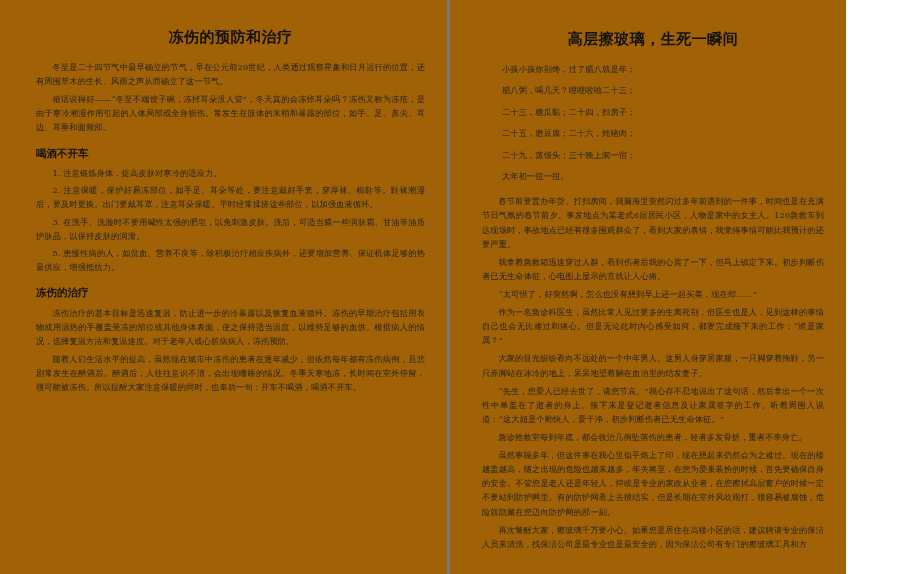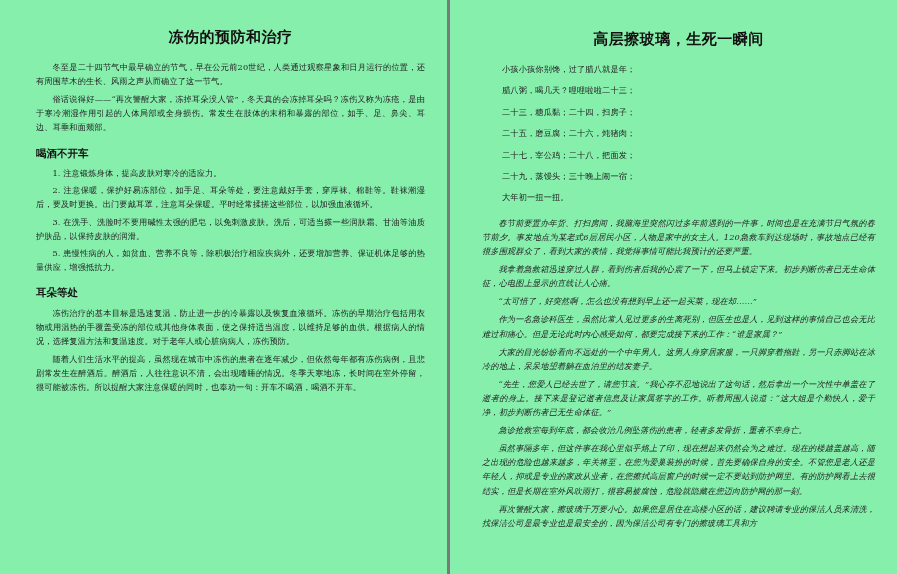--- a/index.html
+++ b/index.html
@@ -16,35 +16,35 @@
   }
   .spread {
     display: flex;
     width: 897px;
     height: 574px;
     box-sizing: border-box;
   }
   .page {
     position: relative;
     box-sizing: border-box;
-    background: #86efac;
+    background: #a16207;
     overflow: hidden;
   }
   .page-left {
     width: 447px;
     padding: 27px 22px 0 36px;
   }
   .divider {
     width: 3px;
     background: #7a7a7a;
     flex: 0 0 3px;
     height: 574px;
   }
   .page-right {
-    width: 447px;
+    width: 396px;
     padding: 27px 22px 8px 32px;
   }
   .doc-title {
     text-align: center;
     font-size: 15px;
     font-weight: bold;
     letter-spacing: 0.5px;
     margin: 0 0 9px 0;
     line-height: 1.4;
     color: #111111;
@@ -84,57 +84,56 @@
   }
   .poem-line {
     font-size: 8.2px;
     line-height: 2.12;
     margin: 4px;
     color: #222222;
     letter-spacing: 0.15px;
     white-space: nowrap;
   }
   .page-body-left { margin-top: 12px; }
-  .page-body-right { margin-top: 3px; font-style: italic; }
+  .page-body-right { margin-top: 3px; }
 </style>
 </head>
 <body>
 
 <div class="spread">
 
   <div class="page page-left">
     <h1 class="doc-title">冻伤的预防和治疗</h1>
 
     <div class="page-body-left">
       <p class="body-par">冬至是二十四节气中最早确立的节气，早在公元前20世纪，人类通过观察星象和日月运行的位置，还有周围草木的生长、风雨之声从而确立了这一节气。</p>
-      <p class="body-par">俗话说得好——“再次警醒大家，冻掉耳朵没人管”，冬天真的会冻掉耳朵吗？冻伤又称为冻疮，是由于寒冷潮湿作用引起的人体局部或全身损伤。常发生在肢体的末梢和暴露的部位，如手、足、鼻尖、耳边、耳垂和面颊部。</p>
+      <p class="body-par">俗话说得好——“冬至不端饺子碗，冻掉耳朵没人管”，冬天真的会冻掉耳朵吗？冻伤又称为冻疮，是由于寒冷潮湿作用引起的人体局部或全身损伤。常发生在肢体的末梢和暴露的部位，如手、足、鼻尖、耳边、耳垂和面颊部。</p>
 
       <h2 class="section-head">喝酒不开车</h2>
       <p class="body-par tight">1. 注意锻炼身体，提高皮肤对寒冷的适应力。</p>
       <p class="body-par tight">2. 注意保暖，保护好易冻部位，如手足、耳朵等处，要注意戴好手套，穿厚袜、棉鞋等。鞋袜潮湿后，要及时更换。出门要戴耳罩，注意耳朵保暖。平时经常揉搓这些部位，以加强血液循环。</p>
       <p class="body-par tight">3. 在洗手、洗脸时不要用碱性太强的肥皂，以免刺激皮肤。洗后，可适当搽一些润肤霜、甘油等油质护肤品，以保持皮肤的润滑。</p>
       <p class="body-par tight">5. 患慢性病的人，如贫血、营养不良等，除积极治疗相应疾病外，还要增加营养、保证机体足够的热量供应，增强抵抗力。</p>
 
-      <h2 class="section-head">耳朵等处</h2>
+      <h2 class="section-head">冻伤的治疗</h2>
       <p class="body-par">冻伤治疗的基本目标是迅速复温，防止进一步的冷暴露以及恢复血液循环。冻伤的早期治疗包括用衣物或用温热的手覆盖受冻的部位或其他身体表面，使之保持适当温度，以维持足够的血供。根据病人的情况，选择复温方法和复温速度。对于老年人或心脏病病人，冻伤预防。</p>
       <p class="body-par">随着人们生活水平的提高，虽然现在城市中冻伤的患者在逐年减少，但依然每年都有冻伤病例，且悲剧常发生在醉酒后。醉酒后，人往往意识不清，会出现嗜睡的情况。冬季天寒地冻，长时间在室外停留，很可能被冻伤。所以提醒大家注意保暖的同时，也奉劝一句：开车不喝酒，喝酒不开车。</p>
     </div>
   </div>
 
   <div class="divider"></div>
 
   <div class="page page-right">
     <h1 class="doc-title-right">高层擦玻璃，生死一瞬间</h1>
 
     <div class="poem">
       <p class="poem-line">小孩小孩你别馋，过了腊八就是年；</p>
       <p class="poem-line">腊八粥，喝几天？哩哩啦啦二十三；</p>
       <p class="poem-line">二十三，糖瓜黏；二十四，扫房子；</p>
       <p class="poem-line">二十五，磨豆腐；二十六，炖猪肉；</p>
-      <p class="poem-line">二十七，宰公鸡；二十八，把面发；</p>
       <p class="poem-line">二十九，蒸馒头；三十晚上闹一宿；</p>
       <p class="poem-line">大年初一扭一扭。</p>
     </div>
 
     <div class="page-body-right">
       <p class="body-par">春节前要置办年货、打扫房间，我脑海里突然闪过多年前遇到的一件事，时间也是在充满节日气氛的春节前夕。事发地点为某老式6层居民小区，人物是家中的女主人。120急救车到达现场时，事故地点已经有很多围观群众了，看到大家的表情，我觉得事情可能比我预计的还要严重。</p>
       <p class="body-par">我拿着急救箱迅速穿过人群，看到伤者后我的心震了一下，但马上镇定下来。初步判断伤者已无生命体征，心电图上显示的直线让人心痛。</p>
       <p class="body-par">“太可惜了，好突然啊，怎么也没有想到早上还一起买菜，现在却……”</p>
       <p class="body-par">作为一名急诊科医生，虽然比常人见过更多的生离死别，但医生也是人，见到这样的事情自己也会无比难过和痛心。但是无论此时内心感受如何，都要完成接下来的工作：“谁是家属？”</p>
       <p class="body-par">大家的目光纷纷看向不远处的一个中年男人。这男人身穿居家服，一只脚穿着拖鞋，另一只赤脚站在冰冷的地上，呆呆地望着躺在血泊里的结发妻子。</p>

